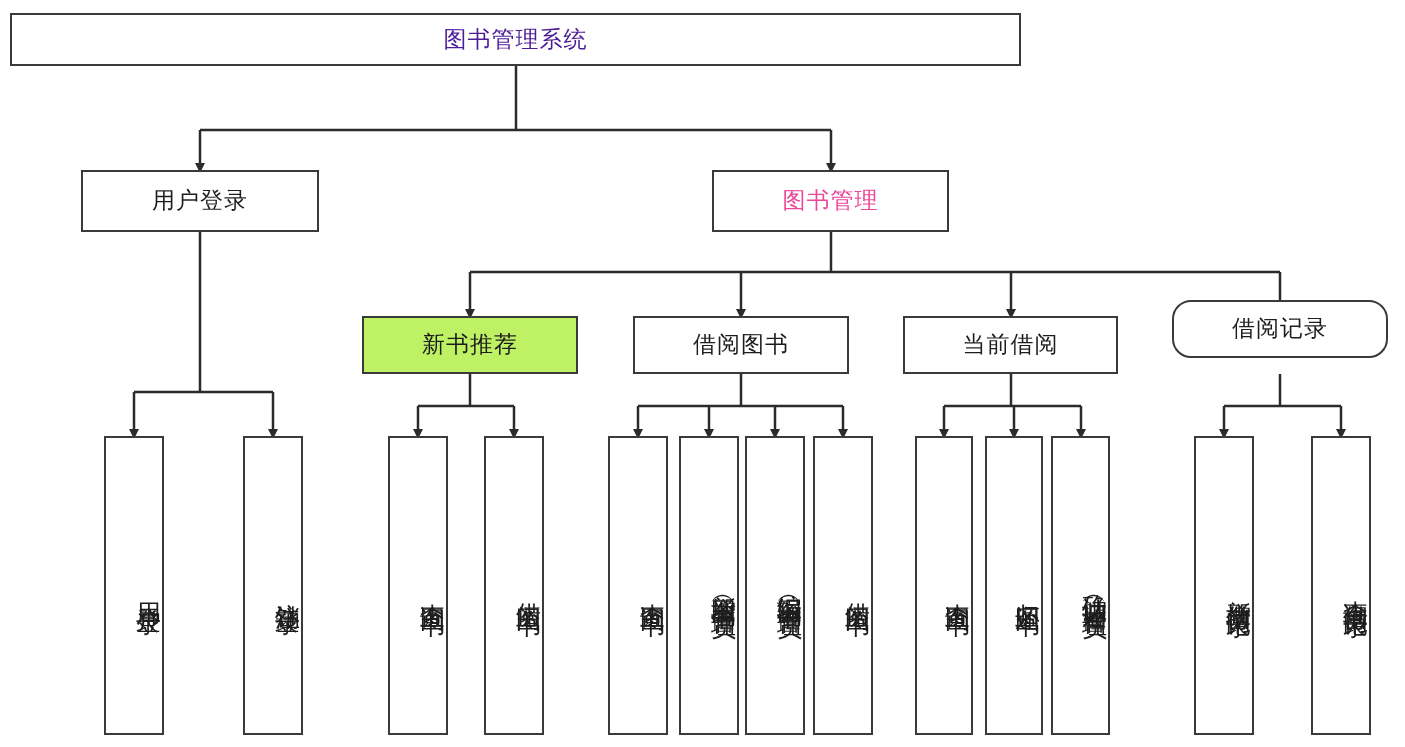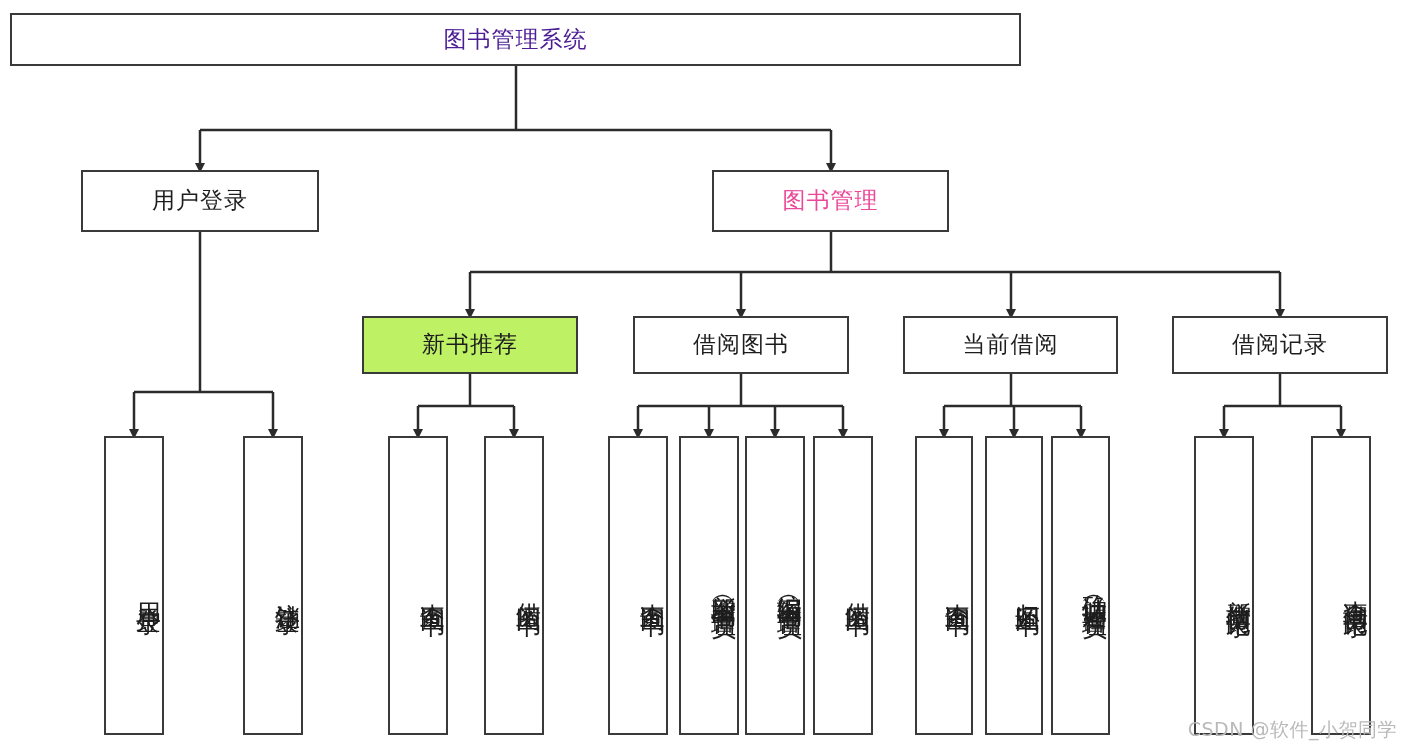--- a/index.html
+++ b/index.html
@@ -122,21 +122,21 @@
       </div>
       <div class="node horiz" style="left: 362px; top: 316px; width: 216px; height: 58px; border-color: rgb(58, 58, 58); background: #bef264; color: rgb(29, 29, 29);">
         <span class="label">新书推荐</span>
       </div>
       <div class="node horiz" style="left: 633px; top: 316px; width: 216px; height: 58px; border-color: rgb(58, 58, 58); background: rgb(255, 255, 255); color: rgb(29, 29, 29);">
         <span class="label">借阅图书</span>
       </div>
       <div class="node horiz" style="left: 903px; top: 316px; width: 215px; height: 58px; border-color: rgb(58, 58, 58); background: rgb(255, 255, 255); color: rgb(29, 29, 29);">
         <span class="label">当前借阅</span>
       </div>
-      <div class="node horiz" style="left: 1172px; top: 316px; width: 216px; height: 58px; border-color: rgb(58, 58, 58); background: rgb(255, 255, 255); color: rgb(29, 29, 29);">
+      <div class="node horiz" style="left: 1172px; top: 300px; width: 216px; height: 58px; border-color: rgb(58, 58, 58); background: rgb(255, 255, 255); color: rgb(29, 29, 29); border-radius: 19px;">
         <span class="label">借阅记录</span>
       </div>
       <div class="node vert" style="left: 104px; top: 436px; width: 60px; height: 299px; border-color: rgb(58, 58, 58); background: rgb(255, 255, 255); color: rgb(29, 29, 29);">
         <span class="label">用户登录</span>
       </div>
       <div class="node vert" style="left: 243px; top: 436px; width: 60px; height: 299px; border-color: rgb(58, 58, 58); background: rgb(255, 255, 255); color: rgb(29, 29, 29);">
         <span class="label">注销登录</span>
       </div>
       <div class="node vert" style="left: 388px; top: 436px; width: 60px; height: 299px; border-color: rgb(58, 58, 58); background: rgb(255, 255, 255); color: rgb(29, 29, 29);">
         <span class="label">查询图书</span>
@@ -166,14 +166,13 @@
         <span class="label">确认归还（管理员）</span>
       </div>
       <div class="node vert" style="left: 1194px; top: 436px; width: 60px; height: 299px; border-color: rgb(58, 58, 58); background: rgb(255, 255, 255); color: rgb(29, 29, 29);">
         <span class="label">新增借阅记录</span>
       </div>
       <div class="node vert" style="left: 1311px; top: 436px; width: 60px; height: 299px; border-color: rgb(58, 58, 58); background: rgb(255, 255, 255); color: rgb(29, 29, 29);">
         <span class="label">查询借阅记录</span>
       </div>
     </div>
 
-  <div class="watermark">CSDN @软件_小贺同学</div>
 </div>
 
 </body></html>

